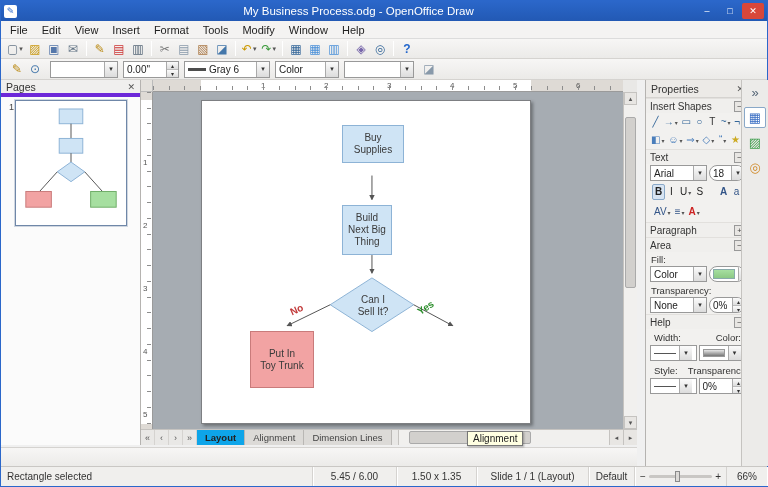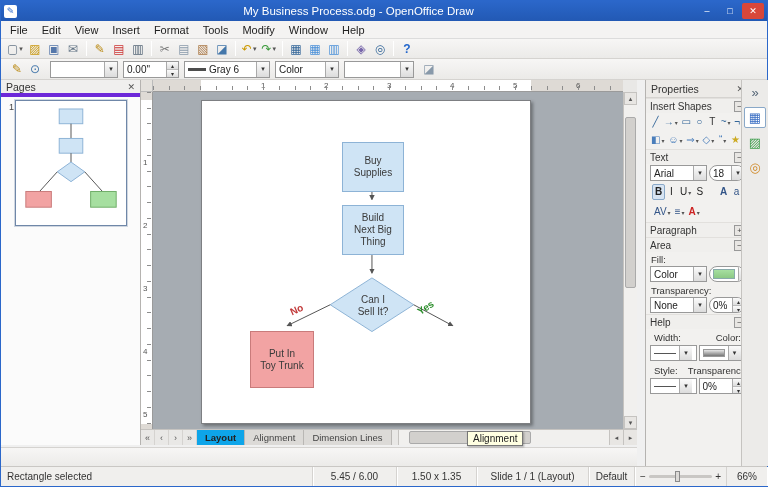--- a/index.html
+++ b/index.html
@@ -80,22 +80,22 @@
   .diamond{fill:var(--fc-process-fill,#cfe4f5);stroke:var(--fc-process-border,#8db3d6);stroke-width:1;}
   .connector-line{stroke:var(--fc-connector,#555);stroke-width:1;}
   .arrowhead{fill:var(--fc-connector,#555);}
 
   .node{position:absolute;display:flex;align-items:center;justify-content:center;text-align:center;
     font-size:10px;line-height:1.2;color:#3a3a3a;white-space:pre-line;}
   .node.process{background:var(--fc-process-fill,#cfe4f5);border:1px solid var(--fc-process-border,#8db3d6);}
   .node.reject{background:var(--fc-reject-fill,#f2a3a3);border:1px solid var(--fc-reject-border,#c97b7b);}
   .node.accept{background:var(--fc-accept-fill,#a6dfa0);border:1px solid var(--fc-accept-border,#6fae68);
     font-weight:bold;color:#000;font-size:10.5px;}
-  .node-buy{left:140px;top:41px;width:62px;height:50px;}
-  .node-build{left:140px;top:104px;width:62px;height:50px;}
+  .node-buy{left:140px;top:24px;width:62px;height:38px;}
+  .node-build{left:140px;top:104px;width:50px;height:50px;}
   .node-decision{left:139px;top:190px;width:64px;height:30px;}
   .node-trunk{left:48px;top:230px;width:64px;height:57px;}
   .node-sell{left:224px;top:230px;width:66px;height:57px;}
   .edge-label{position:absolute;font-size:10px;font-weight:bold;}
   .lbl-no{left:88px;top:203px;color:var(--fc-no-color,#c23b3b);transform:rotate(-24deg);}
   .lbl-yes{left:215px;top:201px;color:var(--fc-yes-color,#2e8f2e);transform:rotate(-33deg);}
   .handle{position:absolute;width:6px;height:6px;background:#6fd24b;border:1px solid #2f7d1d;}
   .h-tl{left:-4px;top:-4px;} .h-tc{left:calc(50% - 3px);top:-4px;} .h-tr{right:-4px;top:-4px;}
   .h-ml{left:-4px;top:calc(50% - 3px);} .h-mr{right:-4px;top:calc(50% - 3px);}
   .h-bl{left:-4px;bottom:-4px;} .h-bc{left:calc(50% - 3px);bottom:-4px;} .h-br{right:-4px;bottom:-4px;}

